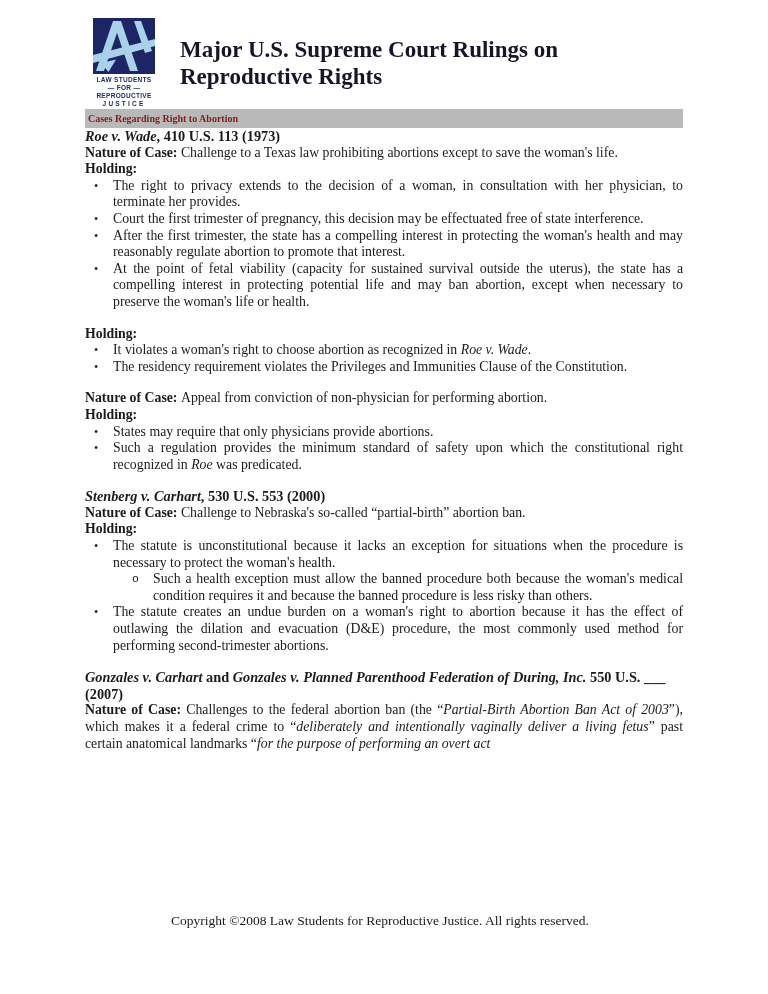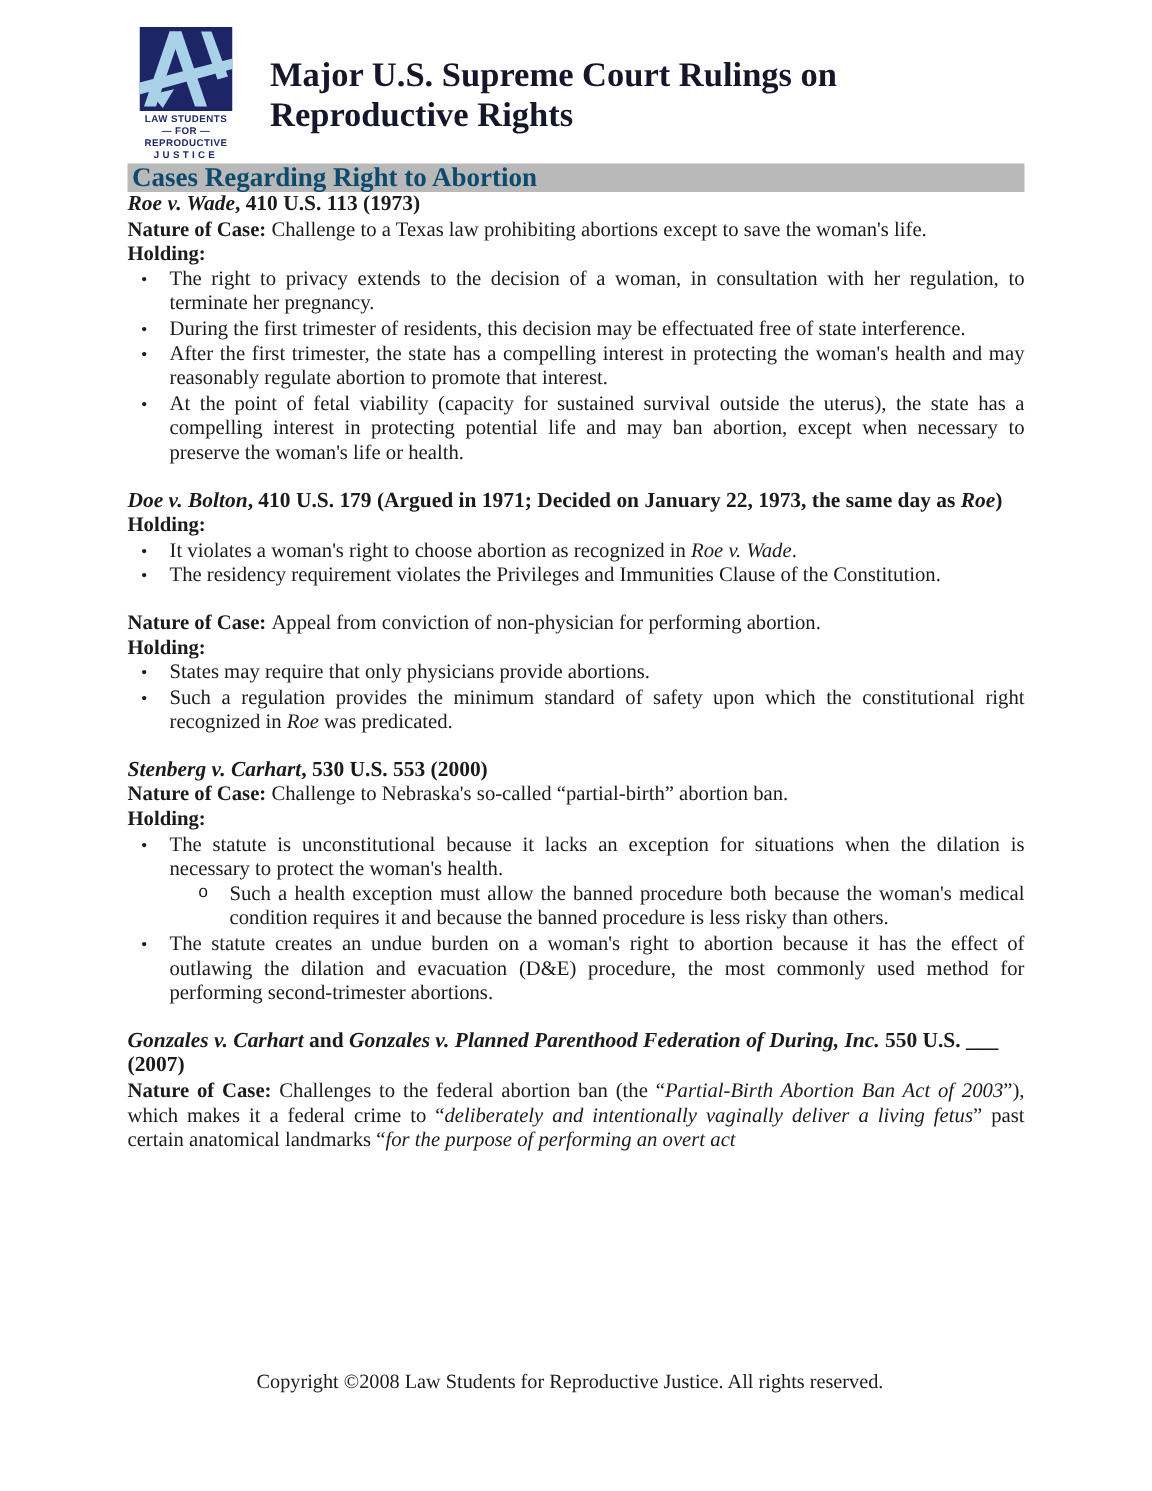--- a/index.html
+++ b/index.html
@@ -19,23 +19,23 @@
   .logo-line.sp{letter-spacing:2.2px;}
   .doc-title{
     margin:20px 0 0 24px;
     font-size:23px;line-height:27px;font-weight:bold;color:#16162a;
     max-width:450px;
   }
   
   .bar{
     margin:13px 85px 0 85px;
     background:#b9b9b9;
-    font-weight:bold;font-size:18px;line-height:19px;
+    font-weight:bold;font-size:10px;line-height:19px;
     padding:0 3px;box-sizing:border-box;
-    color:#0c4a6e;
+    color:#7f1d1d;
   }
   
   .case-list{margin:0 85px;font-size:13.8px;line-height:16.6px;}
   .case{margin-top:0;}
   .case + .case{margin-top:15px;}
   p{margin:0;}
   .case-title{font-size:14.3px;font-weight:bold;}
   .body-par{}
   .just{text-align:justify;}
   .s-b{font-weight:bold;}
@@ -82,37 +82,36 @@
 
   <div class="bar">Cases Regarding Right to Abortion</div>
 
   <div class="case-list">
       <div class="case">
         <p class="case-title"><span class="s-bi">Roe v. Wade</span><span class="s-b">, 410 U.S. 113 (1973)</span></p>
         <p class="body-par"><span class="s-b">Nature of Case: </span><span class="s-r">Challenge to a Texas law prohibiting abortions except to save the woman's life.</span></p>
         <p class="body-par s-b">Holding:</p>
         <div class="bullet lvl1">
           <span class="marker">•</span>
-          <div class="btext"><span class="s-r">The right to privacy extends to the decision of a woman, in consultation with her regulation, to terminate her pregnancy.</span></div>
+          <div class="btext"><span class="s-r">The right to privacy extends to the decision of a woman, in consultation with her physician, to terminate her provides.</span></div>
         </div>
         <div class="bullet lvl1">
           <span class="marker">•</span>
-          <div class="btext"><span class="s-r">During the first trimester of residents, this decision may be effectuated free of state interference.</span></div>
+          <div class="btext"><span class="s-r">Court the first trimester of pregnancy, this decision may be effectuated free of state interference.</span></div>
         </div>
         <div class="bullet lvl1">
           <span class="marker">•</span>
           <div class="btext"><span class="s-r">After the first trimester, the state has a compelling interest in protecting the woman's health and may reasonably regulate abortion to promote that interest.</span></div>
         </div>
         <div class="bullet lvl1">
           <span class="marker">•</span>
           <div class="btext"><span class="s-r">At the point of fetal viability (capacity for sustained survival outside the uterus), the state has a compelling interest in protecting potential life and may ban abortion, except when necessary to preserve the woman's life or health.</span></div>
         </div>
       </div>
       <div class="case">
-        <p class="case-title"><span class="s-bi">Doe v. Bolton</span><span class="s-b">, 410 U.S. 179 (Argued in 1971; Decided on January 22, 1973, the same day as </span><span class="s-bi">Roe</span><span class="s-b">)</span></p>
         <p class="body-par s-b">Holding:</p>
         <div class="bullet lvl1">
           <span class="marker">•</span>
           <div class="btext"><span class="s-r">It violates a woman's right to choose abortion as recognized in </span><span class="s-i">Roe v. Wade</span><span class="s-r">.</span></div>
         </div>
         <div class="bullet lvl1">
           <span class="marker">•</span>
           <div class="btext"><span class="s-r">The residency requirement violates the Privileges and Immunities Clause of the Constitution.</span></div>
         </div>
       </div>
@@ -127,21 +126,21 @@
           <span class="marker">•</span>
           <div class="btext"><span class="s-r">Such a regulation provides the minimum standard of safety upon which the constitutional right recognized in </span><span class="s-i">Roe</span><span class="s-r"> was predicated.</span></div>
         </div>
       </div>
       <div class="case">
         <p class="case-title"><span class="s-bi">Stenberg v. Carhart</span><span class="s-b">, 530 U.S. 553 (2000)</span></p>
         <p class="body-par"><span class="s-b">Nature of Case: </span><span class="s-r">Challenge to Nebraska's so-called “partial-birth” abortion ban.</span></p>
         <p class="body-par s-b">Holding:</p>
         <div class="bullet lvl1">
           <span class="marker">•</span>
-          <div class="btext"><span class="s-r">The statute is unconstitutional because it lacks an exception for situations when the dilation is necessary to protect the woman's health.</span></div>
+          <div class="btext"><span class="s-r">The statute is unconstitutional because it lacks an exception for situations when the procedure is necessary to protect the woman's health.</span></div>
         </div>
         <div class="bullet lvl2">
           <span class="marker">o</span>
           <div class="btext"><span class="s-r">Such a health exception must allow the banned procedure both because the woman's medical condition requires it and because the banned procedure is less risky than others.</span></div>
         </div>
         <div class="bullet lvl1">
           <span class="marker">•</span>
           <div class="btext"><span class="s-r">The statute creates an undue burden on a woman's right to abortion because it has the effect of outlawing the dilation and evacuation (D&amp;E) procedure, the most commonly used method for performing second-trimester abortions.</span></div>
         </div>
       </div>

